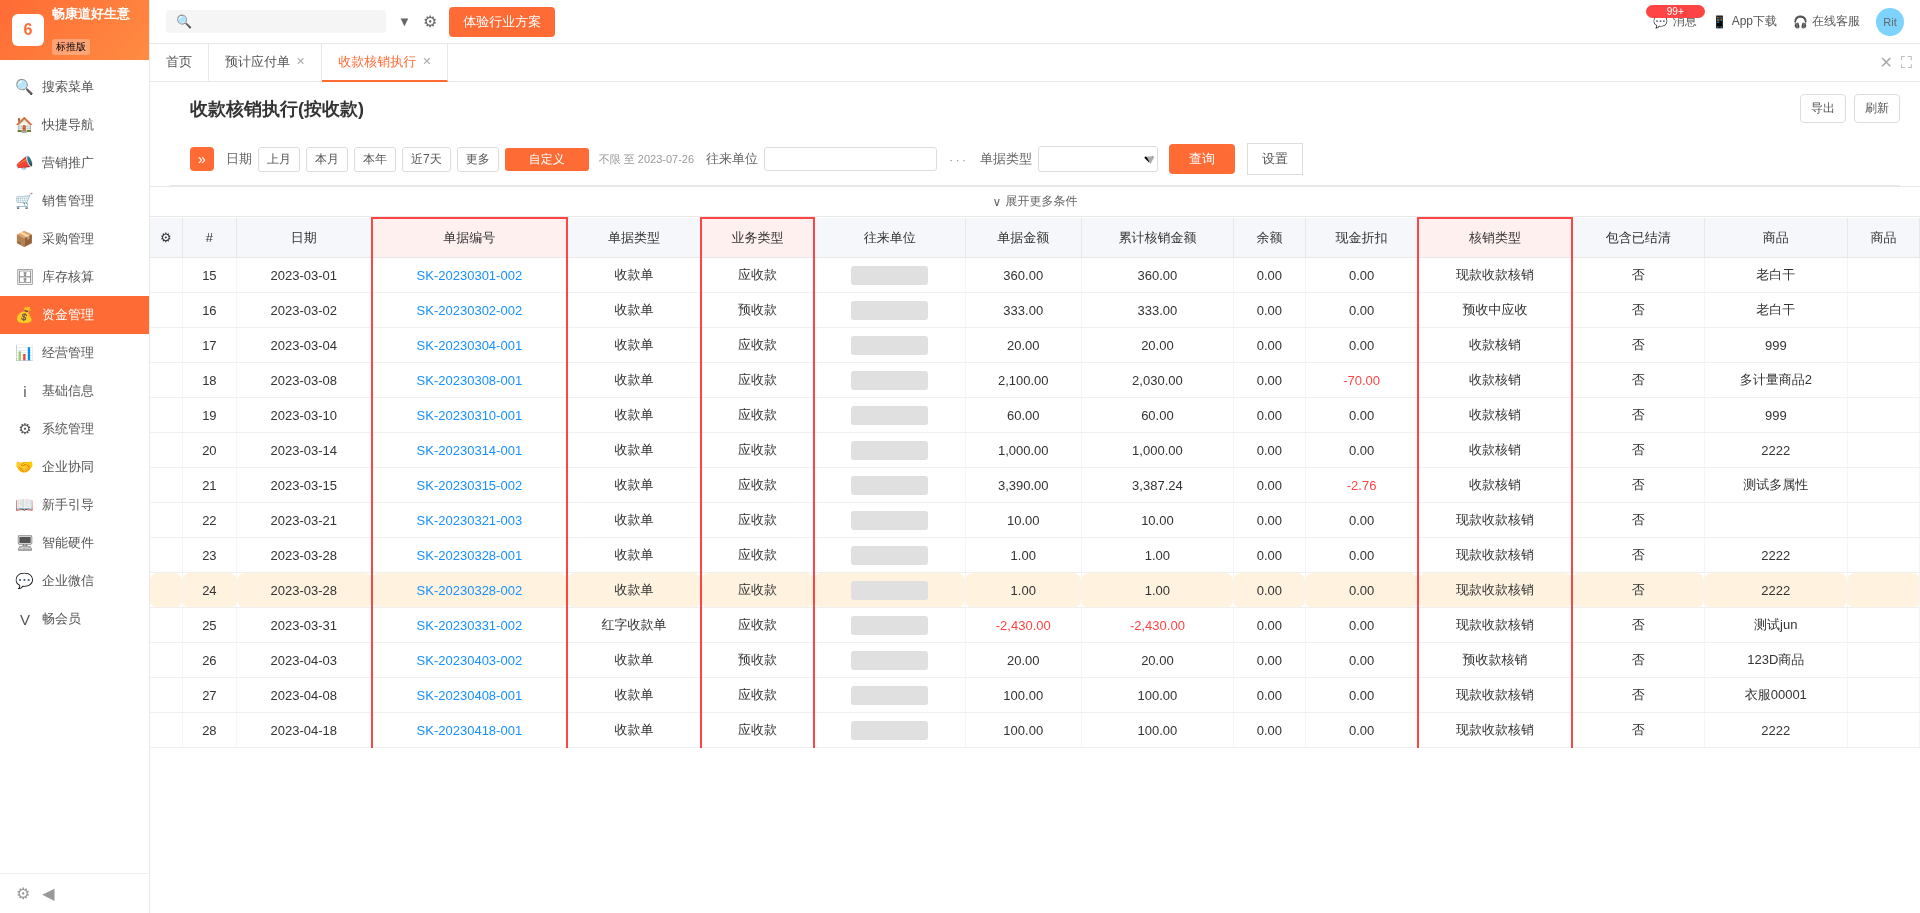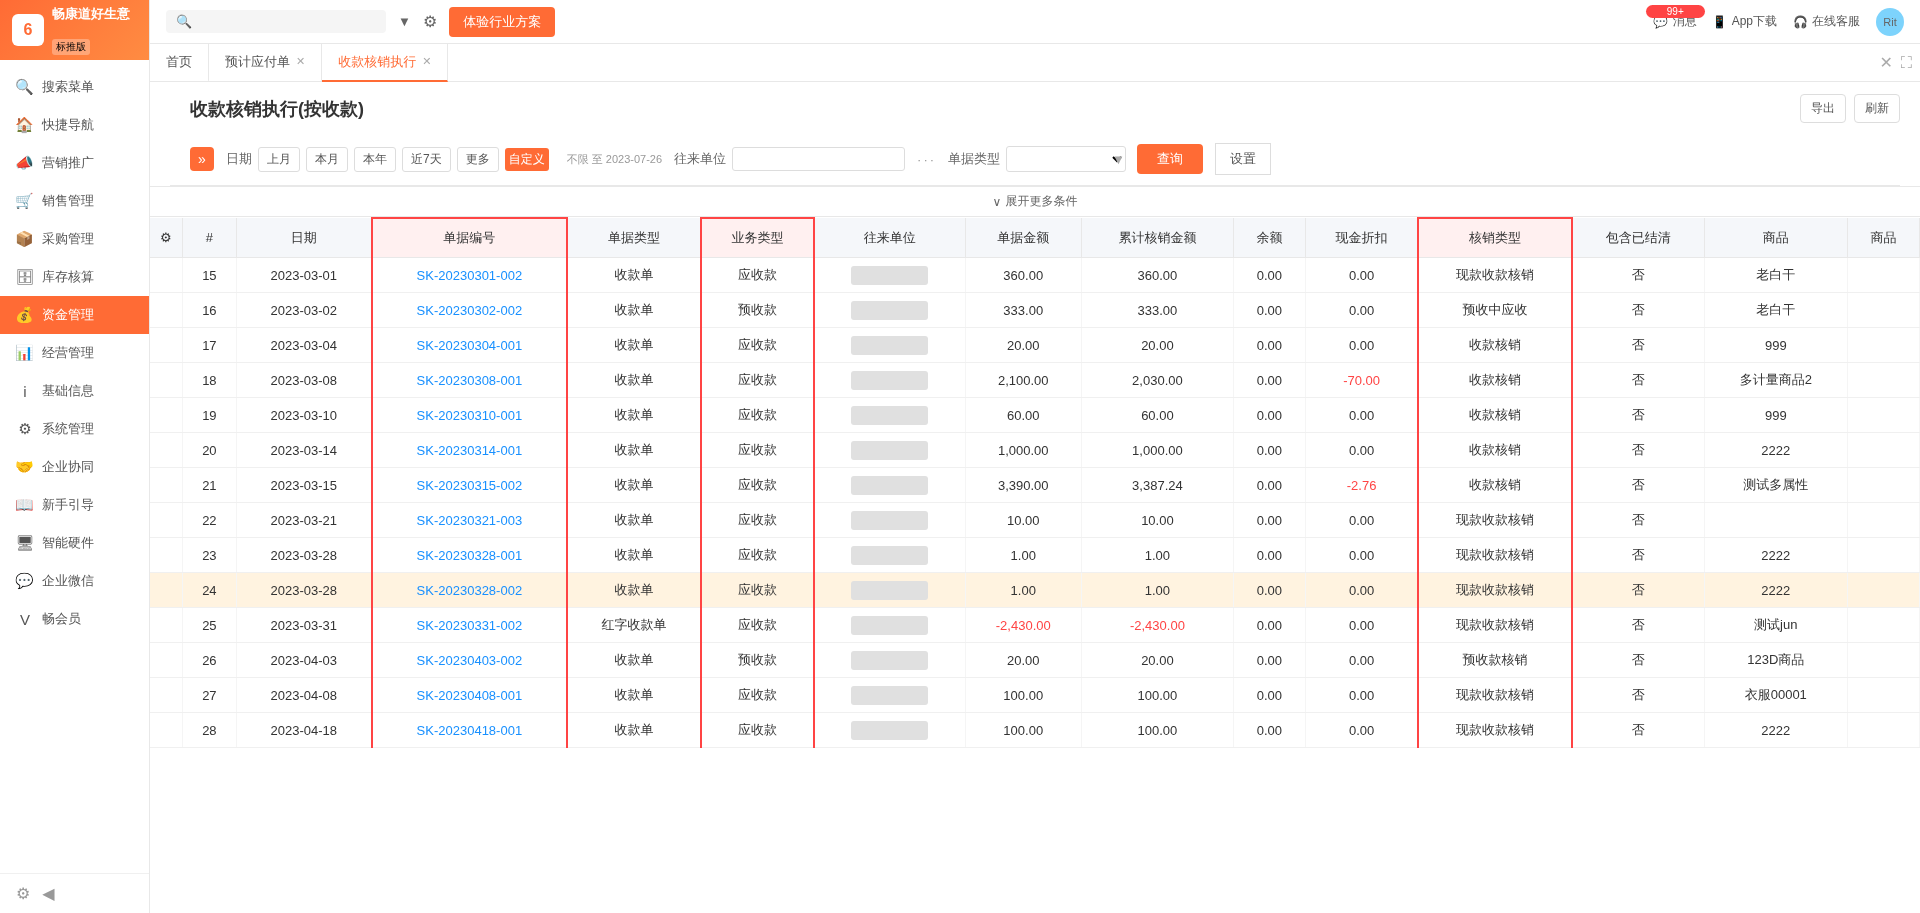--- a/index.html
+++ b/index.html
@@ -52,35 +52,35 @@
     .page-actions { display: flex; gap: 8px; }
     .page-action-btn { display: flex; align-items: center; gap: 4px; padding: 5px 10px; border: 1px solid #ddd; border-radius: 4px; cursor: pointer; color: #555; font-size: 12px; background: #fff; }
 
     
     .filter-bar { background: #fff; padding: 10px 20px; border-bottom: 1px solid #e8e8e8; display: flex; align-items: center; gap: 12px; flex-wrap: wrap; }
     .filter-toggle { width: 24px; height: 24px; background: #ff6b35; color: #fff; border-radius: 4px; display: flex; align-items: center; justify-content: center; cursor: pointer; font-size: 14px; }
     .filter-item { display: flex; align-items: center; gap: 6px; }
     .filter-label { color: #666; font-size: 13px; white-space: nowrap; }
     .filter-date-group { display: flex; align-items: center; gap: 6px; }
     .filter-date-btn { padding: 3px 8px; border: 1px solid #ddd; border-radius: 3px; cursor: pointer; font-size: 12px; color: #555; background: #fff; }
-    .filter-custom-btn { background: #ff6b35; color: #fff; border: none; border-radius: 3px; padding: 3px 4px; cursor: pointer; font-size: 12px; }
+    .filter-custom-btn { background: #ff6b35; color: #fff; border: none; border-radius: 3px; padding: 3px 24px; cursor: pointer; font-size: 12px; }
     .filter-input { border: 1px solid #ddd; border-radius: 3px; padding: 4px 8px; font-size: 12px; outline: none; min-width: 160px; }
     .filter-select { border: 1px solid #ddd; border-radius: 3px; padding: 4px 8px; font-size: 12px; outline: none; min-width: 120px; background: #fff; }
     .filter-ellipsis { color: #999; letter-spacing: 2px; }
     .filter-query-btn { background: #ff6b35; color: #fff; border: none; border-radius: 4px; padding: 6px 20px; cursor: pointer; font-size: 13px; }
     .filter-settings-btn { background: #fff; color: #555; border: 1px solid #ddd; border-radius: 0; padding: 6px 14px; cursor: pointer; font-size: 13px; }
     .filter-expand { display: flex; align-items: center; justify-content: center; padding: 6px 20px; background: #fff; border-bottom: 1px solid #e8e8e8; cursor: pointer; color: #666; font-size: 12px; gap: 4px; }
 
     
     .table-container { flex: 1; overflow: auto; background: #fff; margin: 0; }
     table { width: 100%; border-collapse: collapse; font-size: 13px; }
     thead tr { background: #f5f7fa; }
     th { padding: 10px 10px; text-align: center; color: #333; font-weight: 500; border-bottom: 1px solid #e8e8e8; border-right: 1px solid #e8e8e8; white-space: nowrap; position: sticky; top: 0; background: #f5f7fa; z-index: 1; }
     td { padding: 8px 10px; text-align: center; border-bottom: 1px solid #f0f0f0; border-right: 1px solid #f5f5f5; color: #333; white-space: nowrap; }
-    tr.highlighted td { background: #fff3e0; }
+    tr.highlighted td { background: #fff3e0; border-radius: 8px; }
     .link-text { color: #1890ff; cursor: pointer; text-decoration: none; }
     .th-highlighted { border-top: 2px solid #ff4444; border-left: 2px solid #ff4444; border-right: 2px solid #ff4444; background: #fff0f0; }
     .td-hl { border-left: 2px solid #ff4444; border-right: 2px solid #ff4444; }
     .col-setting { width: 30px; }
     .footer-row td { font-weight: bold; background: #fafafa; }
 
     
     .table-container::-webkit-scrollbar { width: 6px; height: 6px; }
     .table-container::-webkit-scrollbar-thumb { background: #ccc; border-radius: 3px; }
   </style>
@@ -227,21 +227,21 @@
         <div class="filter-item">
           <span class="filter-label">日期</span>
           <div class="filter-date-group">
             <button class="filter-date-btn">上月</button>
             <button class="filter-date-btn">本月</button>
             <button class="filter-date-btn">本年</button>
             <button class="filter-date-btn">近7天</button>
             <button class="filter-date-btn">更多</button>
             <button class="filter-custom-btn">自定义</button>
           </div>
-          <div style="display:flex;flex-direction:column;margin-left:12px;text-align:right;">
+          <div style="display:flex;flex-direction:column;margin-left:4px;text-align:right;">
             <span style="font-size:11px;color:#999;">不限 至 2023-07-26</span>
           </div>
         </div>
         <div class="filter-item">
           <span class="filter-label">往来单位</span>
           <input class="filter-input" type="text" placeholder="" style="">
         </div>
         <span class="filter-ellipsis">···</span>
         <div class="filter-item">
           <span class="filter-label">单据类型</span>

